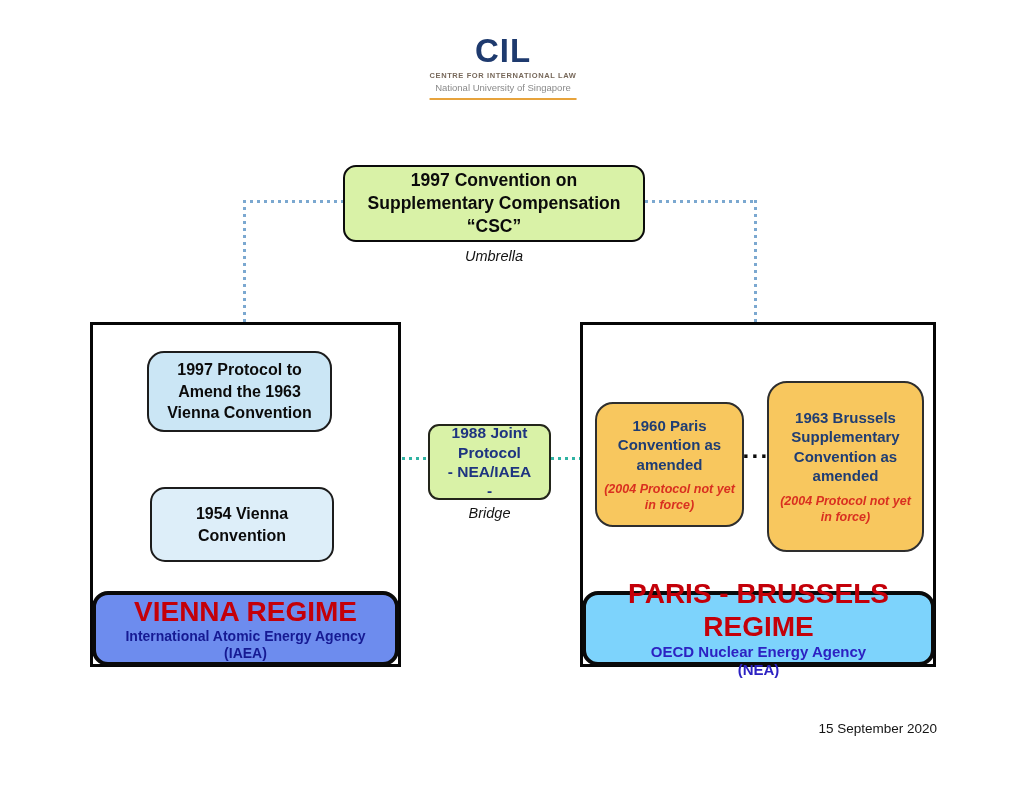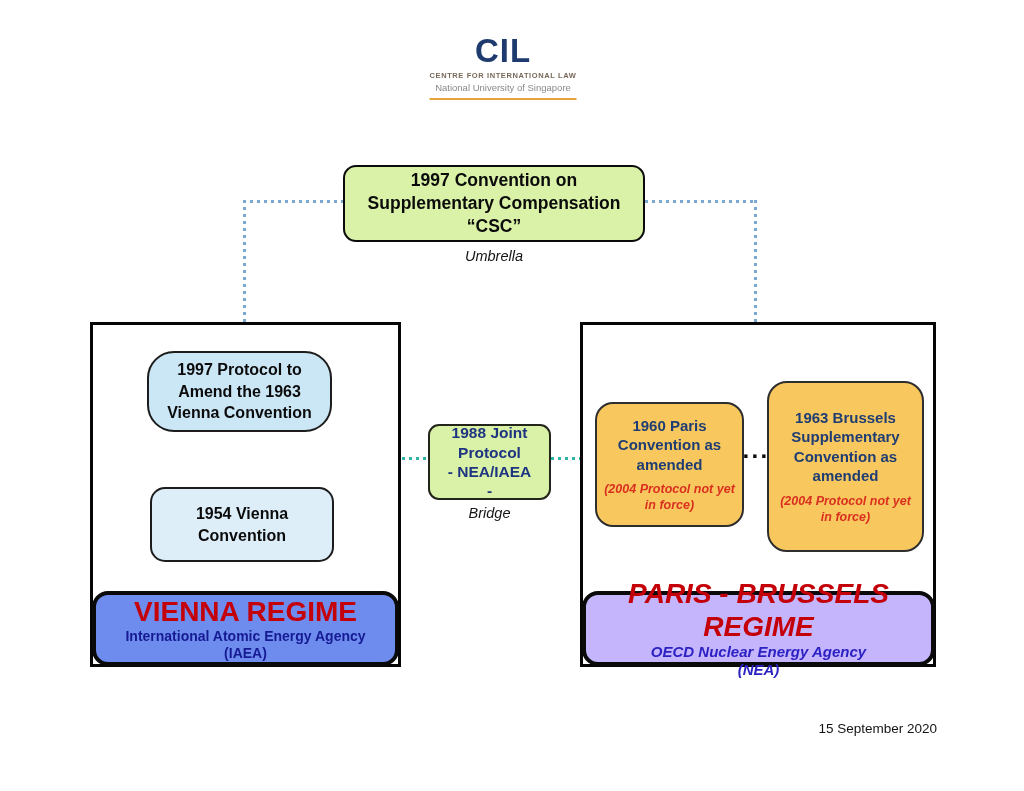--- a/index.html
+++ b/index.html
@@ -35,42 +35,42 @@
   .conn-r-h{left:645px;top:200px;width:112px;}
   .conn-r-v{left:754px;top:200px;height:122px;}
   .teal-l{left:402px;top:457px;width:26px;}
   .teal-r{left:551px;top:457px;width:29px;}
   
   .outer{position:absolute;box-sizing:border-box;border:3px solid #060606;background:transparent;}
   .vienna-outer{left:90px;top:322px;width:311px;height:345px;}
   .paris-outer{left:580px;top:322px;width:356px;height:345px;}
   
   .p1997{left:147px;top:351px;width:185px;height:81px;background:#cbe6f5;
-    border:2px solid #1c1c1c;border-radius:27px;font-size:16px;font-weight:bold;
+    border:2px solid #1c1c1c;border-radius:17px;font-size:16px;font-weight:bold;
     color:#0b0b0b;line-height:1.35;padding:0 12px;}
   .v1963{left:150px;top:487px;width:184px;height:75px;background:#ddeef9;
     border:2px solid #1c1c1c;border-radius:15px;font-size:16px;font-weight:bold;
     color:#0b0b0b;line-height:1.35;padding:0 18px;}
   .joint{left:428px;top:424px;width:123px;height:76px;background:#d9f2a7;
     border:2px solid #23251a;border-radius:11px;font-size:15.5px;font-weight:bold;
     color:#1e3480;line-height:1.25;padding:0 16px;}
   .joint .sub{display:block;}
   .orange-box{background:#f8c75e;border:2px solid #2e2e2e;color:#1f3d73;
     font-weight:bold;font-size:15px;line-height:1.3;}
   .paris1960{left:595px;top:402px;width:149px;height:125px;border-radius:18px;padding:0 6px;}
   .brussels1963{left:767px;top:381px;width:157px;height:171px;border-radius:20px;padding:0 8px;}
   .orange-note{font-size:12.5px;font-weight:bold;font-style:italic;color:#d93020;
     line-height:1.25;margin-top:8px;}
   .dots{position:absolute;left:741px;top:442px;width:30px;text-align:center;
     font-size:24px;font-weight:bold;color:#0b0b0b;letter-spacing:1px;}
   
   .regime{position:absolute;box-sizing:border-box;border:4px solid #0a0a0a;border-radius:16px;
     display:flex;flex-direction:column;align-items:center;justify-content:center;text-align:center;}
   .vienna-regime{left:92px;top:591px;width:307px;height:75px;background:#6d8cee;}
-  .paris-regime{left:582px;top:591px;width:353px;height:75px;background:#c4b5fd;font-style:italic;}
+  .paris-regime{left:582px;top:591px;width:353px;height:75px;background:#7dd3fc;}
   .regime-title{font-size:28px;font-weight:bold;color:#c40009;line-height:1.15;}
   .regime-agency{font-size:14px;font-weight:bold;color:#161a93;line-height:1.2;}
   .paris-regime .regime-agency{font-size:15px;color:#2c21c2;}
   
   .date{position:absolute;left:737px;top:721px;width:200px;text-align:right;
     font-size:13.5px;color:#141414;}
 </style>
 </head>
 <body>
 

